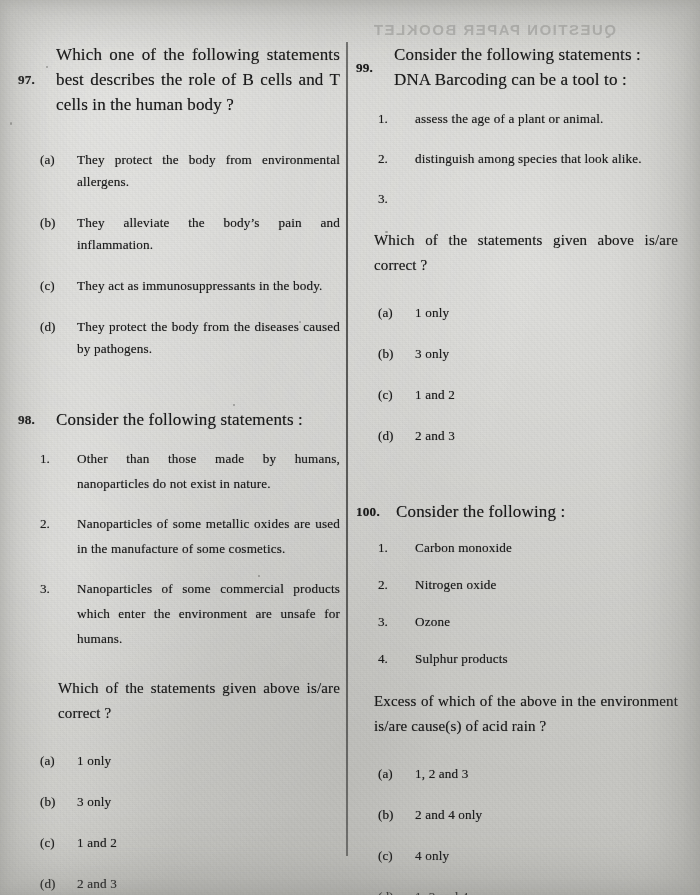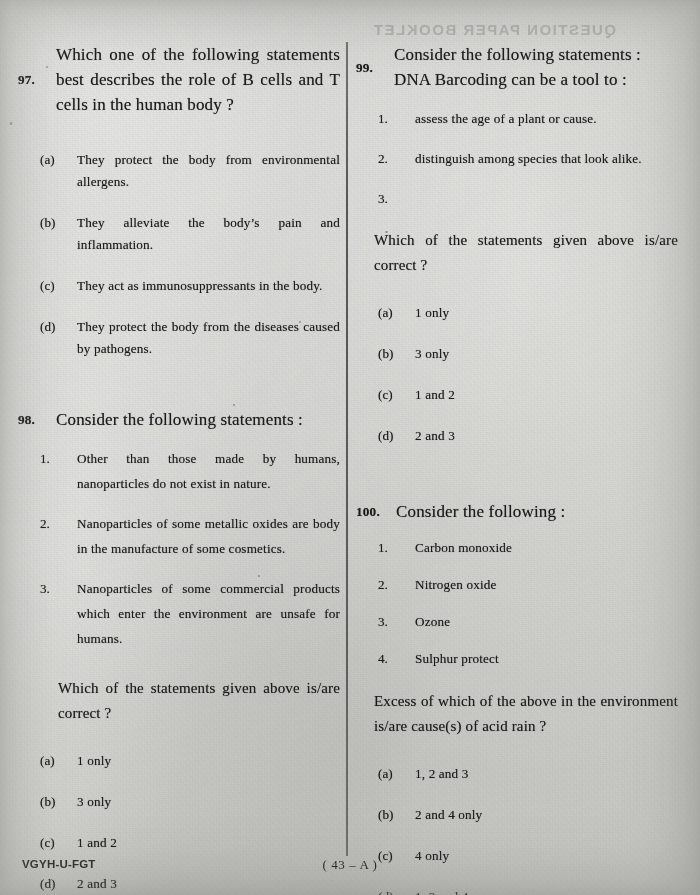--- a/index.html
+++ b/index.html
@@ -262,21 +262,21 @@
           <div class="q-text nojust ink">Consider the following statements :</div>
         </div>
       </div>
       <div class="stmt-list indent-stmt">
         <div class="stmt">
           <div class="stmt-num ink">1.</div>
           <div class="stmt-text ink">Other than those made by humans, nanoparticles do not exist in nature.</div>
         </div>
         <div class="stmt">
           <div class="stmt-num ink">2.</div>
-          <div class="stmt-text ink">Nanoparticles of some metallic oxides are body in the manufacture of some cosmetics.</div>
+          <div class="stmt-text ink">Nanoparticles of some metallic oxides are used in the manufacture of some cosmetics.</div>
         </div>
         <div class="stmt">
           <div class="stmt-num ink">3.</div>
           <div class="stmt-text ink">Nanoparticles of some commercial products which enter the environment are unsafe for humans.</div>
         </div>
       </div>
       <div class="gap-s"></div>
       <div class="indent-stmt" style="padding-left:40px;">
         <div class="closer ink">Which of the statements given above is/are correct ?</div>
       </div>
@@ -309,21 +309,21 @@
       <div class="q-head">
         <div class="q-num ink">99.</div>
         <div class="q-body">
           <div class="q-text nojust ink">Consider the following statements :</div>
           <div class="q-text nojust ink">DNA Barcoding can be a tool  to :</div>
         </div>
       </div>
       <div class="stmt-list indent-stmt">
         <div class="stmt">
           <div class="stmt-num ink">1.</div>
-          <div class="stmt-text nojust ink">assess the age of a plant or cause.</div>
+          <div class="stmt-text nojust ink">assess the age of a plant or animal.</div>
         </div>
         <div class="stmt">
           <div class="stmt-num ink">2.</div>
           <div class="stmt-text ink">distinguish among species that look alike.</div>
         </div>
         <div class="stmt">
           <div class="stmt-num ink">3.</div>
         </div>
       </div>
       <div style="height:2px;"></div>
@@ -368,21 +368,21 @@
         <div class="stmt" style="margin-bottom:12px;">
           <div class="stmt-num ink">2.</div>
           <div class="stmt-text nojust ink">Nitrogen oxide</div>
         </div>
         <div class="stmt" style="margin-bottom:12px;">
           <div class="stmt-num ink">3.</div>
           <div class="stmt-text nojust ink"> Ozone</div>
         </div>
         <div class="stmt" style="margin-bottom:12px;">
           <div class="stmt-num ink">4.</div>
-          <div class="stmt-text nojust ink">Sulphur protect</div>
+          <div class="stmt-text nojust ink">Sulphur products</div>
         </div>
       </div>
       <div style="height:6px;"></div>
       <div class="indent-stmt" style="padding-left:18px;">
         <div class="closer ink">Excess of which of the above in the environment is/are cause(s) of acid rain ?</div>
       </div>
       <div class="gap-s"></div>
       <div class="opt-list indent-opt">
         <div class="opt">
           <div class="opt-letter ink">(a)</div>
@@ -398,24 +398,20 @@
         </div>
         <div class="opt">
           <div class="opt-letter ink">(d)</div>
           <div class="opt-text nojust ink">1, 3 and 4</div>
         </div>
       </div>
     </div>
 
   </div>
 
-  <div id="footer">
-    <div id="footer-code">VGYH-U-FGT</div>
-    <div id="footer-page">( 43 – A )</div>
-  </div>
 
   <div class="speck" style="left:46px;  top:66px;  width:2px; height:2px;"></div>
   <div class="speck" style="left:10px;  top:122px; width:2px; height:3px;"></div>
   <div class="speck" style="left:299px; top:321px; width:2px; height:2px;"></div>
   <div class="speck" style="left:258px; top:575px; width:2px; height:2px;"></div>
   <div class="speck" style="left:385px; top:231px; width:3px; height:2px;"></div>
   <div class="speck" style="left:233px; top:404px; width:2px; height:2px;"></div>
 
   <div id="grain"></div>
   <div id="vignette"></div>

